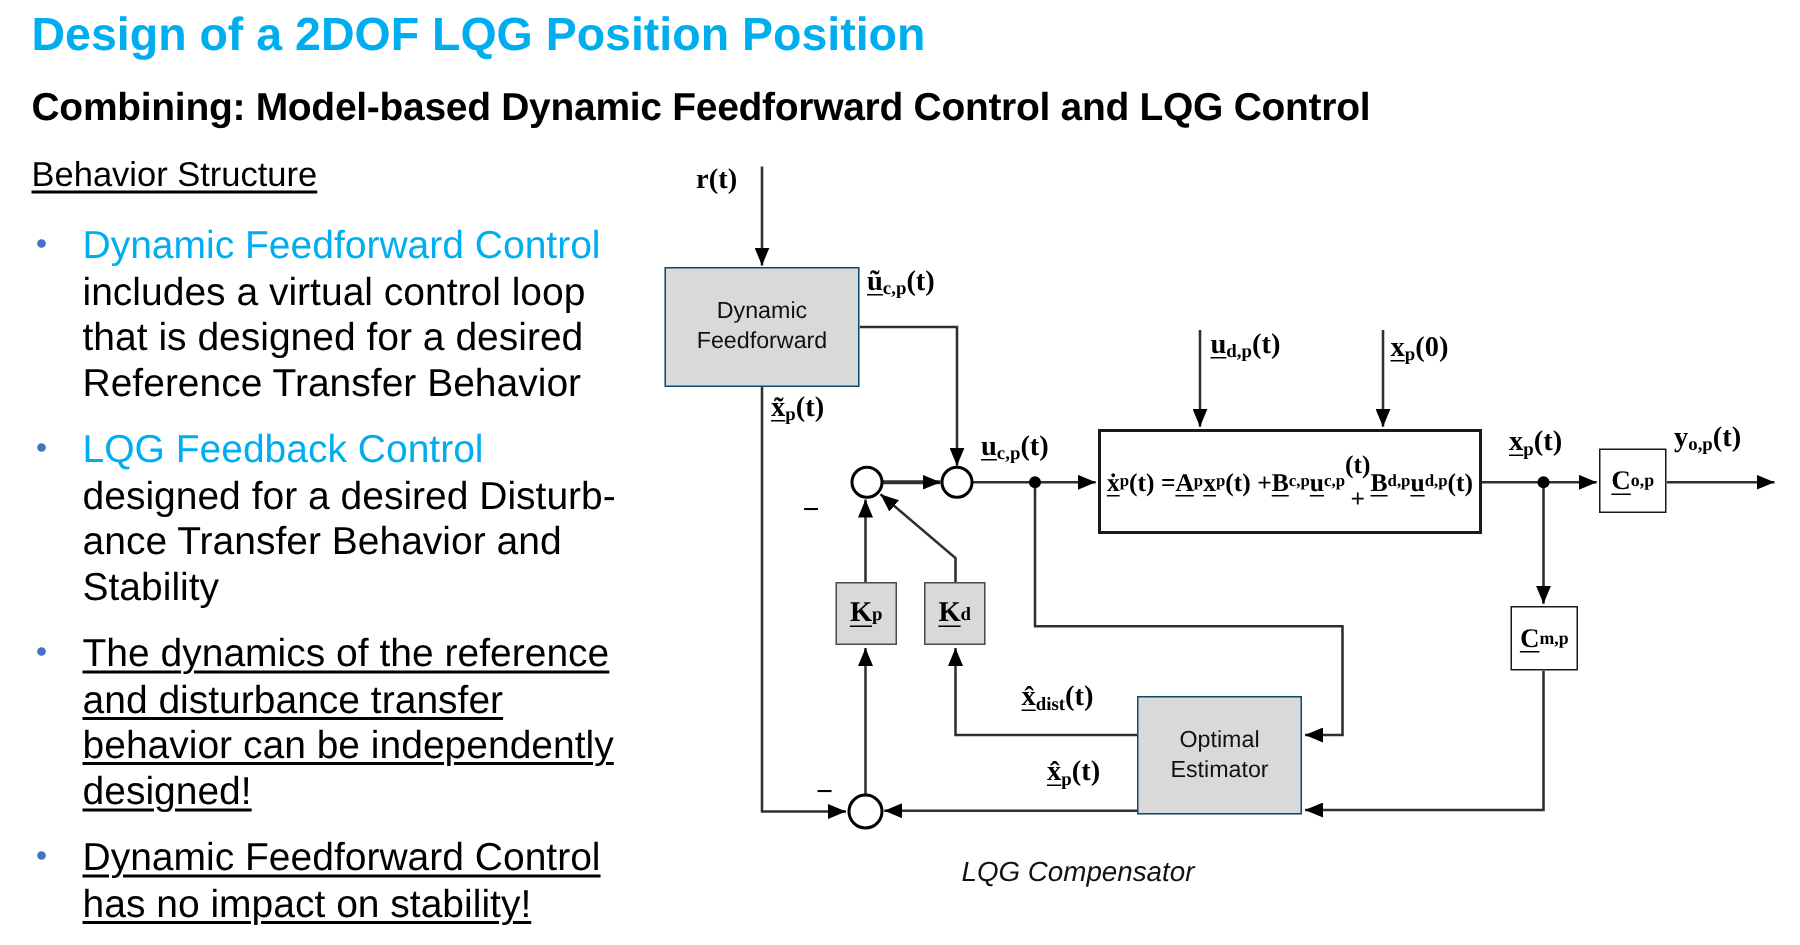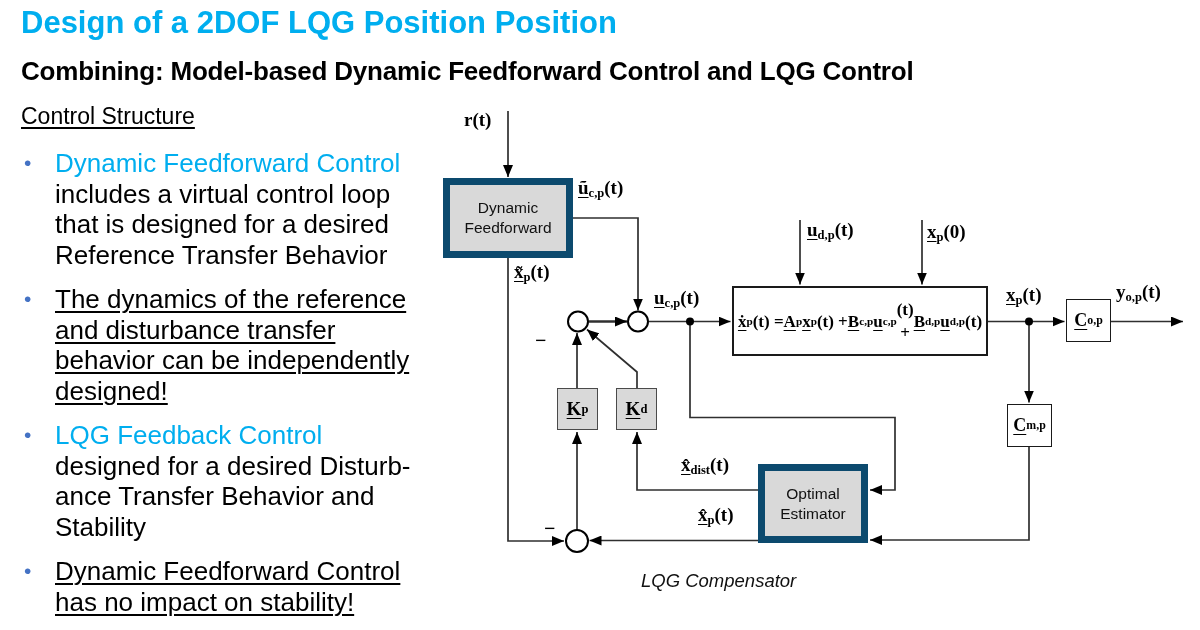--- a/index.html
+++ b/index.html
@@ -14,43 +14,43 @@
   
   .heading { left:21px; top:103px; font-size:23px; text-decoration:underline; text-underline-offset:3px; text-decoration-thickness:1.5px; }
   ul.bullets { position:absolute; left:21px; top:148px; margin:0; padding:0; list-style:none; }
   ul.bullets li { position:relative; padding-left:34px; font-size:26px; line-height:30.5px; margin-bottom:14px; white-space:nowrap; }
   ul.bullets li::before { content:"\2022"; position:absolute; left:3px; top:0px; color:#4472C4; font-size:21px; }
   ul.bullets .cy { color:#00AEEF; }
   ul.bullets u, .heading { text-decoration-thickness:1.5px; }
   u { text-decoration:underline; text-decoration-thickness:1.4px; text-underline-offset:2.5px; }
   
   .blk { position:absolute; box-sizing:border-box; display:flex; align-items:center; justify-content:center; text-align:center; }
-  .gray { background:#D9D9D9; border:7px solid #0c4a6e; font-size:15.5px; line-height:20px; color:#111; }
+  .gray { background:#D9D9D9; border:1px solid #0c4a6e; font-size:15.5px; line-height:20px; color:#111; }
   .mathblk { background:#fff; font-family:"Liberation Serif", serif; font-weight:bold; }
   .gmath { background:#D9D9D9; border:1.8px solid #4a4a4a; font-family:"Liberation Serif", serif; font-weight:bold; font-size:19px; }
   .cblk { background:#fff; border:1.7px solid #1a1a1a; font-family:"Liberation Serif", serif; font-weight:bold; font-size:18px; }
   #plant { border:2px solid #1a1a1a; font-size:17px; line-height:23px; }
   
   .sig { position:absolute; font-family:"Liberation Serif", serif; font-weight:bold; font-size:19px; white-space:nowrap; }
   .sig sub, .gmath sub, .cblk sub, #plant sub { font-size:66%; vertical-align:-20%; letter-spacing:0; }
   .minus { position:absolute; font-family:"Liberation Serif", serif; font-weight:bold; font-size:20px; }
   .caption { position:absolute; font-style:italic; font-size:18.5px; color:#111;text-align:right; }
   svg.wires { position:absolute; left:0; top:0; }
 </style>
 </head>
 <body>
 
 <div class="abs title">Design of a 2DOF LQG Position Position</div>
 <div class="abs subtitle">Combining: Model-based Dynamic Feedforward Control and LQG Control</div>
 
-<div class="abs heading">Control Structure</div>
+<div class="abs heading">Behavior Structure</div>
 <ul class="bullets">
   <li><span class="cy">Dynamic Feedforward Control</span><br>includes a virtual control loop<br>that is designed for a desired<br>Reference Transfer Behavior</li>
+  <li><span class="cy">LQG Feedback Control</span><br>designed for a desired Disturb-<br>ance Transfer Behavior and<br>Stability</li>
   <li><u>The dynamics of the reference</u><br><u>and disturbance transfer</u><br><u>behavior can be independently</u><br><u>designed!</u></li>
-  <li><span class="cy">LQG Feedback Control</span><br>designed for a desired Disturb-<br>ance Transfer Behavior and<br>Stability</li>
   <li><u>Dynamic Feedforward Control</u><br><u>has no impact on stability!</u></li>
 </ul>
 
 <div>
   <svg class="wires" width="1200" height="630" viewBox="0 0 1200 630">
     <defs>
       <marker id="ar" markerUnits="userSpaceOnUse" markerWidth="12" markerHeight="10" refX="12" refY="5" orient="auto">
         <path d="M0,0 L12,5 L0,10 Z" fill="#000"></path>
       </marker>
     </defs>

